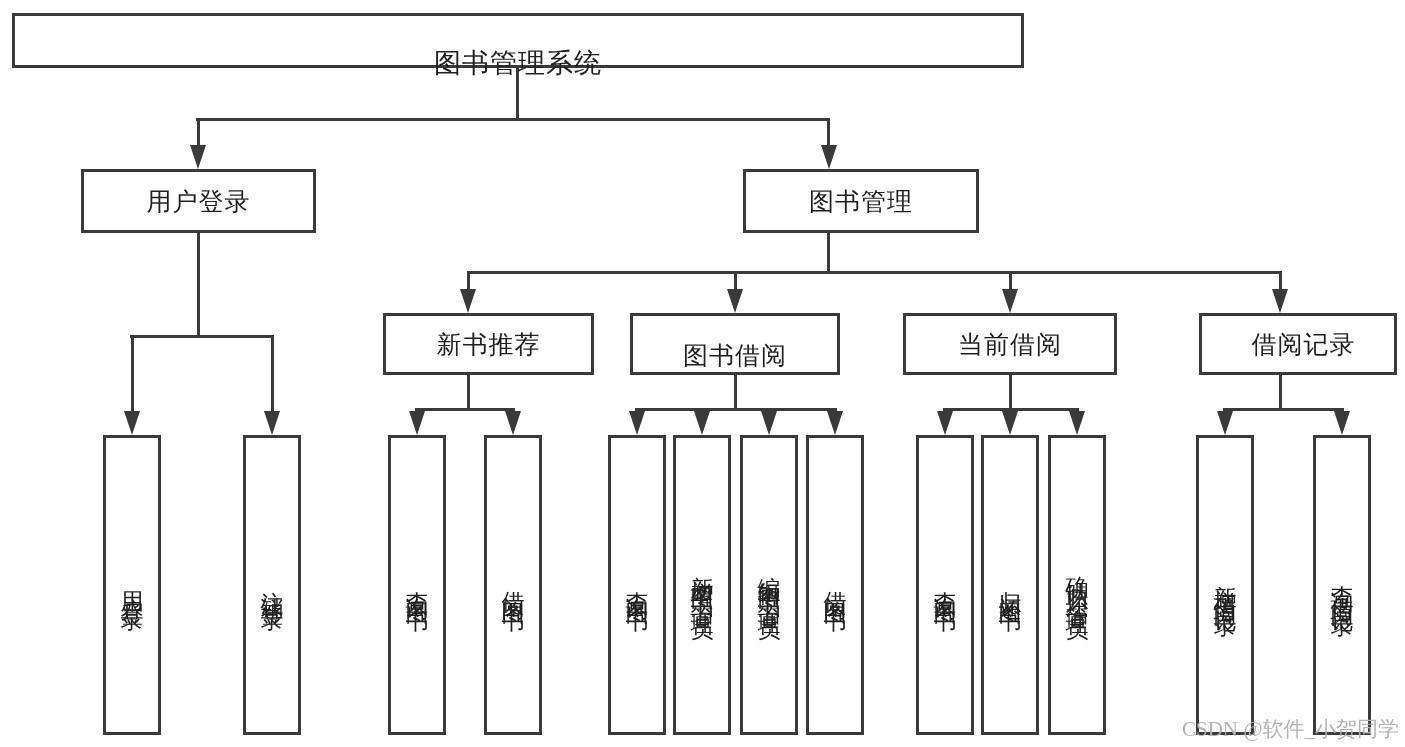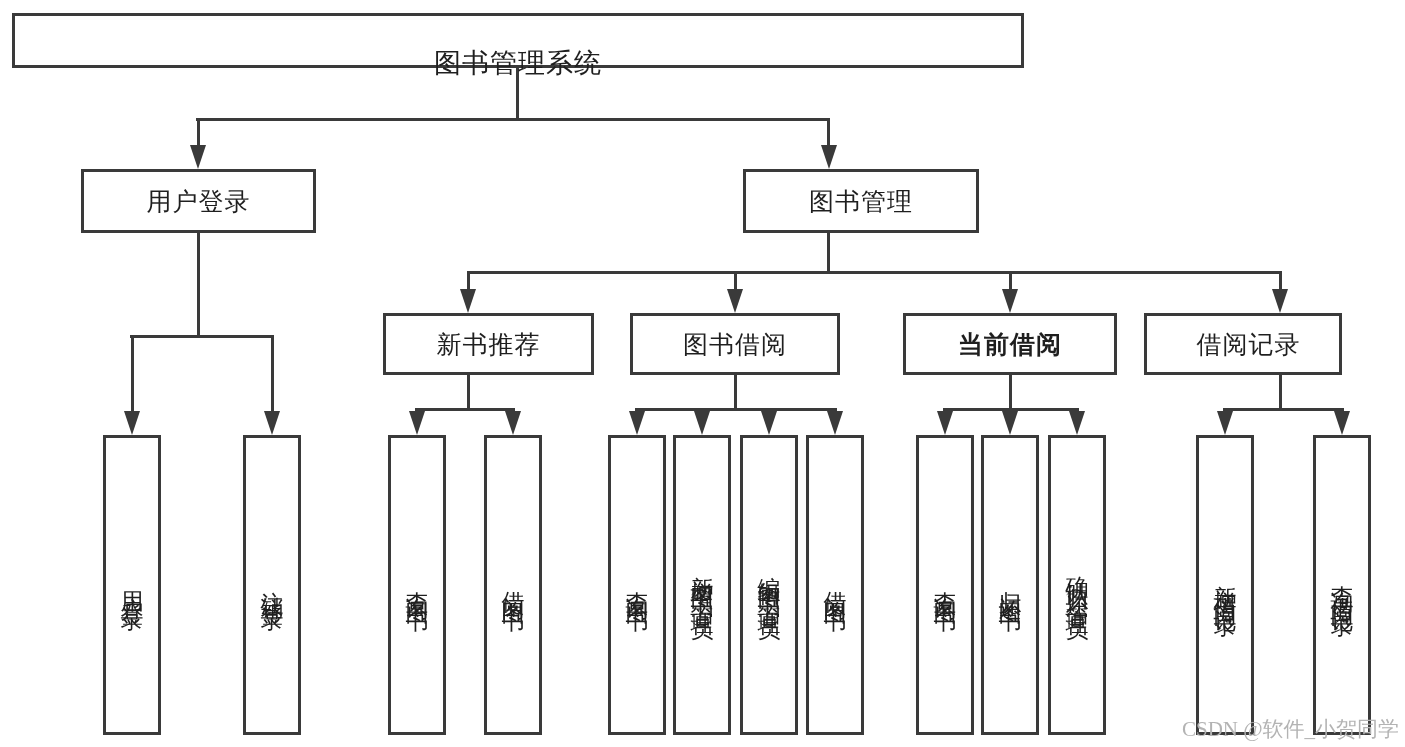--- a/index.html
+++ b/index.html
@@ -70,27 +70,27 @@
   <div class="node lvl2" style="left:81px; top:169px; width:235px; height:64px;">
     <span>用户登录</span>
   </div>
   <div class="node lvl2" style="left:711px; top:169px; width:236px; height:64px;margin-left:32px;">
     <span>图书管理</span>
   </div>
 
   <div class="node lvl3" style="left:363px; top:313px; width:211px; height:62px;margin-left:20px;">
     <span>新书推荐</span>
   </div>
-  <div class="node lvl3" style="left:630px; top:313px; width:210px; height:62px;">
+  <div class="node lvl3" style="left:630px; top:313px; width:210px; height:62px;align-items:flex-end;">
     <span>图书借阅</span>
   </div>
-  <div class="node lvl3" style="left:903px; top:313px; width:214px; height:62px;font-weight:bold;">
+  <div class="node lvl3" style="left:903px; top:313px; width:214px; height:62px;">
     <span>当前借阅</span>
   </div>
-  <div class="node lvl3" style="left:1144px; top:313px; width:198px; height:62px;padding-left:11px;">
+  <div class="node lvl3" style="left:1199px; top:313px; width:198px; height:62px;padding-left:11px;">
     <span>借阅记录</span>
   </div>
 
   <div class="node vert" style="left:103px; top:435px; width:58px; height:300px;">
     <span>用户登录</span>
   </div>
   <div class="node vert" style="left:243px; top:435px; width:58px; height:300px;">
     <span>注销登录</span>
   </div>
 

